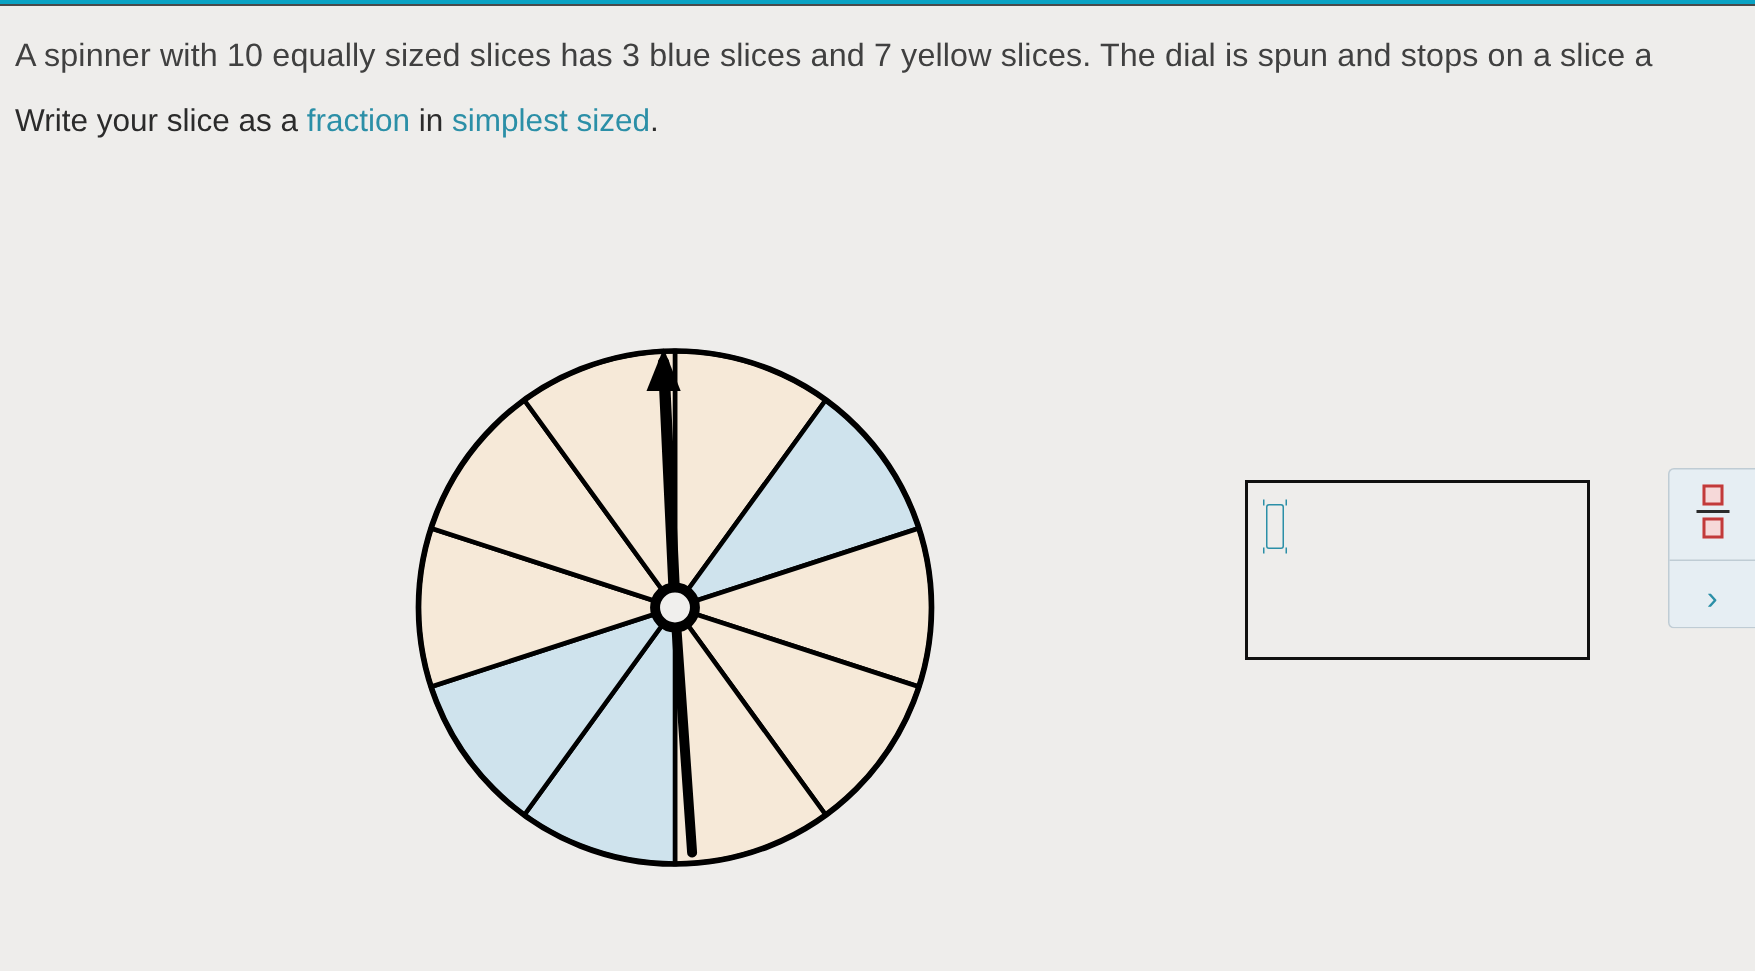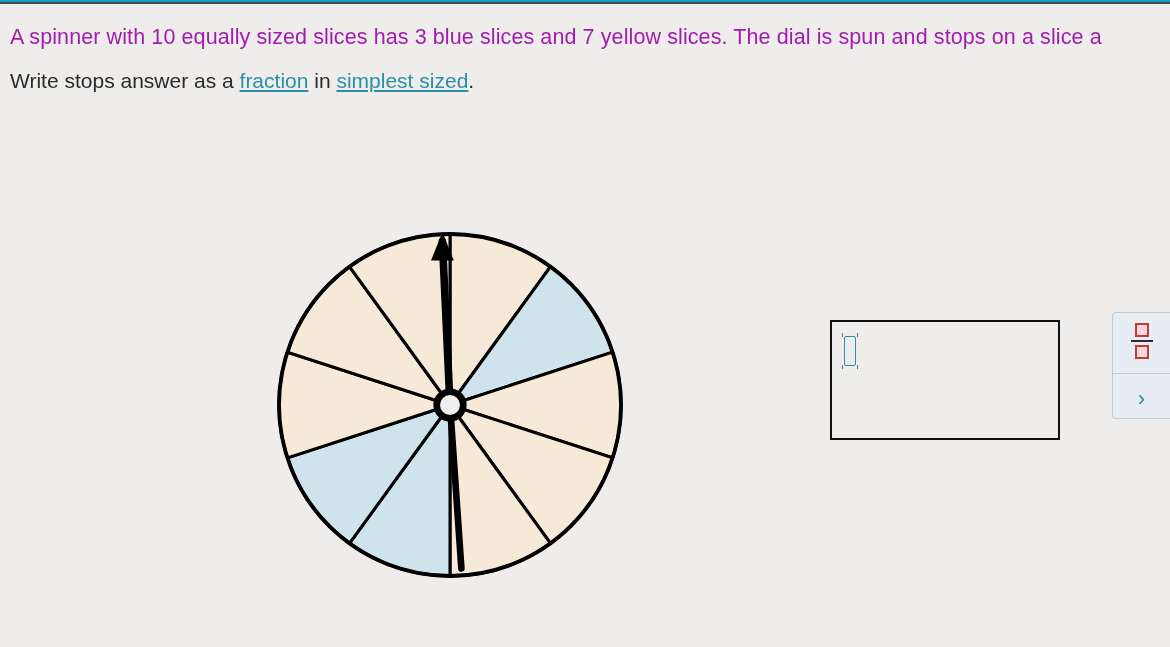--- a/index.html
+++ b/index.html
@@ -13,32 +13,31 @@
   }
   .top-bar {
     height: 4px;
     background: linear-gradient(to bottom, #0aa3c4 0%, #0aa3c4 60%, #4a4a4a 60%, #4a4a4a 100%);
   }
   .content {
     padding: 18px 14px 0 10px;
   }
   .question {
     font-size: 21.5px;
-    color: #a21caf;
+    color: #404040;
     line-height: 1.45;
     letter-spacing: .1px;
   }
   .instruction {
     margin-top: 16px;
     font-size: 21px;
     color: #2b2b2b;
   }
   .link {
     color: #2b8fa7;
-    text-decoration: underline;
     cursor: pointer;
   }
   .figure-area {
     position: absolute;
     left: 260px;
     top: 215px;
     width: 380px;
     height: 380px;
   }
   svg.spinner { width: 380px; height: 380px; }
@@ -121,21 +120,21 @@
 </head>
 <body>
 
 <div class="top-bar"></div>
 
 <div class="content">
   <p class="question">
     <span>A spinner with </span><span>10</span><span> equally sized slices has </span><span>3</span><span> blue slices and </span><span>7</span><span> yellow slices. The dial is spun and stops on a slice a</span><br>
   </p>
   <p class="instruction">
-    <span>Write stops answer as a </span><span class="link">fraction</span><span> in </span><span class="link">simplest sized</span><span>.</span>
+    <span>Write your slice as a </span><span class="link">fraction</span><span> in </span><span class="link">simplest sized</span><span>.</span>
   </p>
 </div>
 
 <div class="figure-area">
   <svg class="spinner" viewBox="0 0 200 200">
     <g id="slices">
         <path d="M 100 100 L 100 10 A 90 90 0 0 1 152.90067270632258 27.18847050625473 Z" fill="#f6e9d8" stroke="#000" stroke-width="1.6"></path>
         <path d="M 100 100 L 152.90067270632258 27.18847050625473 A 90 90 0 0 1 185.59508646656383 72.18847050625473 Z" fill="#cfe3ed" stroke="#000" stroke-width="1.6"></path>
         <path d="M 100 100 L 185.59508646656383 72.18847050625473 A 90 90 0 0 1 185.59508646656383 127.81152949374527 Z" fill="#f6e9d8" stroke="#000" stroke-width="1.6"></path>
         <path d="M 100 100 L 185.59508646656383 127.81152949374527 A 90 90 0 0 1 152.90067270632258 172.81152949374527 Z" fill="#f6e9d8" stroke="#000" stroke-width="1.6"></path>

